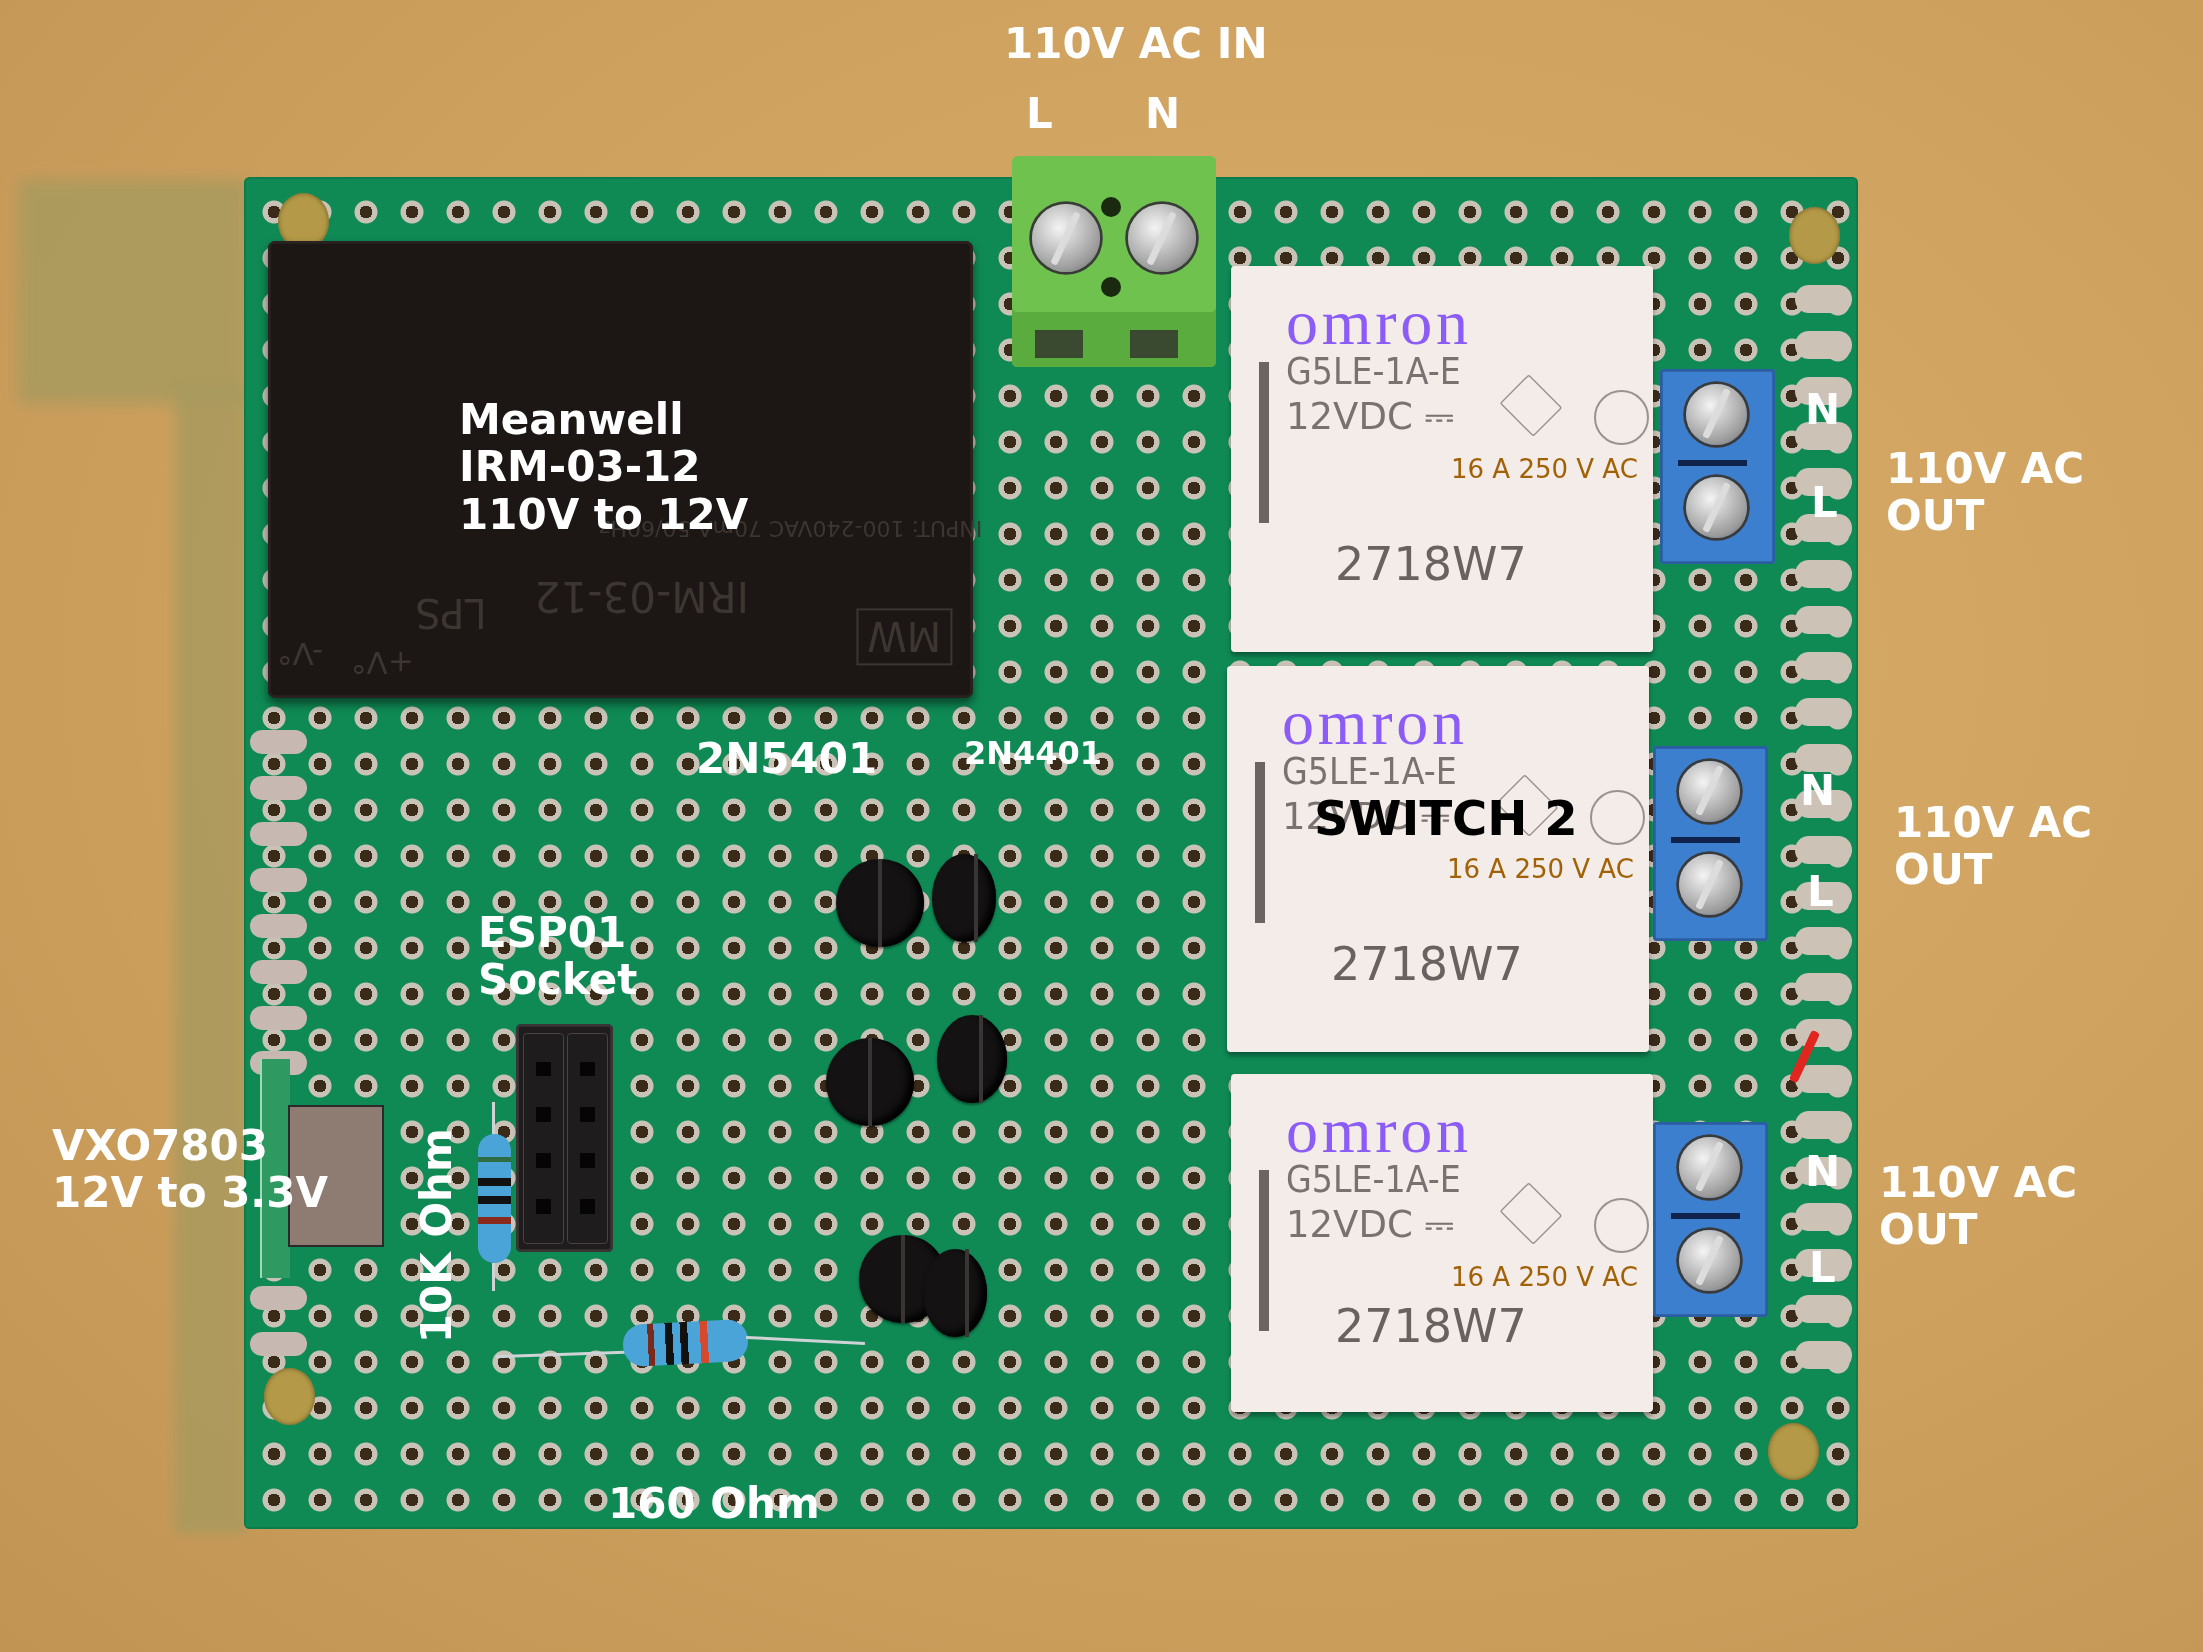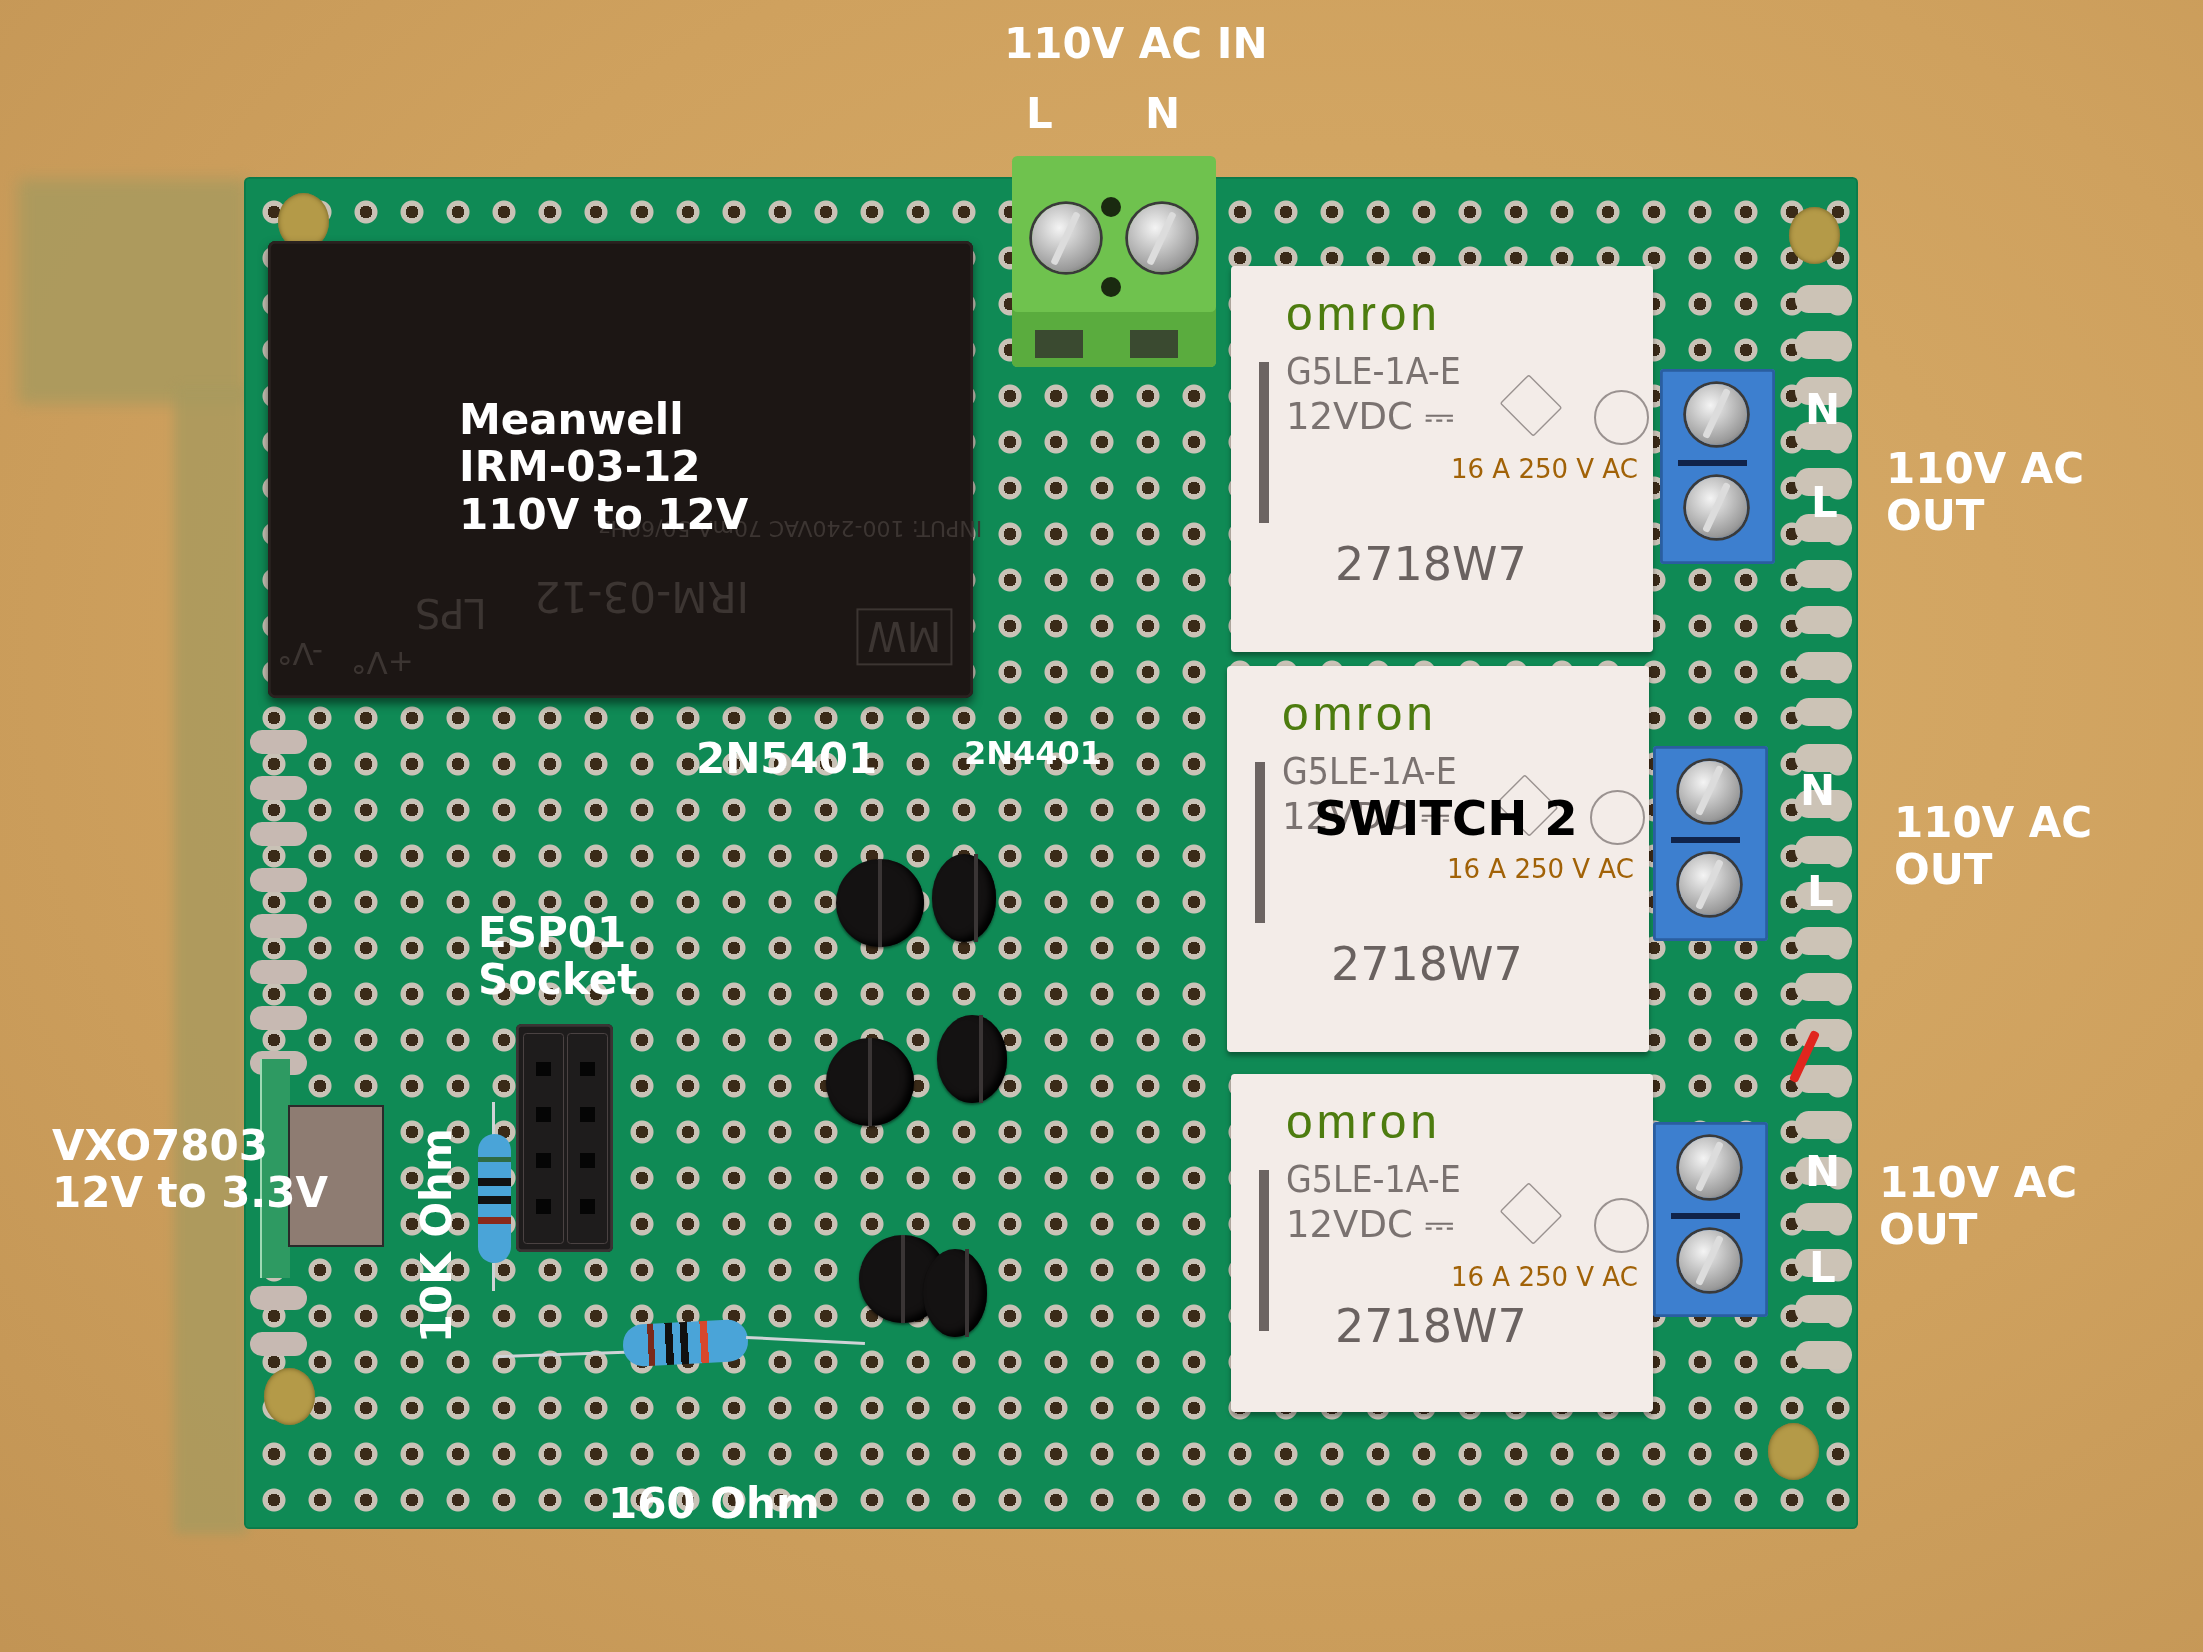--- a/index.html
+++ b/index.html
@@ -19,21 +19,21 @@
   .edge-pad-r{left:1795px;width:57px;height:27.5px;border-radius:13.8px;background:#ccc3b6;}
   .meanwell{left:268px;top:241px;width:705px;height:457px;background:#1c1614;border-radius:7.3px;
     box-shadow:0 5.5px 9.2px rgba(0,0,0,.5),inset 0 0 0 2.8px #2a2220;}
   .mw-print{color:#3c3532;font-size:31px;transform:rotate(180deg);white-space:nowrap;}
   .term-green{left:1012px;top:156px;width:204px;height:211px;background:#6fc24e;border-radius:5.5px;
     box-shadow:inset 0 -55px 0 #5aac3e;}
   .screw{width:68px;height:68px;border-radius:50%;background:radial-gradient(circle at 40% 35%,#f4f4f4,#9a9a9a 70%,#555 100%);
     box-shadow:0 0 0 2.8px #3a3a3a;}
   .screw::after{content:"";position:absolute;left:30px;top:5.5px;width:7.3px;height:57px;background:#dcdcdc;transform:rotate(25deg);border-radius:2.8px;}
   .relay{width:422px;height:386px;background:#f3ece8;border-radius:3.7px;box-shadow:0 3.7px 5.5px rgba(0,0,0,.35);}
-  .relay .brand{left:55px;top:20px;font-size:48px;letter-spacing:3.7px;color:#4d7c0f;font-family:Liberation Sans, sans-serif;}
+  .relay .brand{left:55px;top:20px;font-size:64px;letter-spacing:3.7px;color:#8b5cf6;font-family:Liberation Serif, serif;}
   .relay .model{left:55px;top:84px;font-size:37px;color:#7a7270;font-family:"DejaVu Sans Condensed","DejaVu Sans",sans-serif;}
   .relay .volt{left:55px;top:129px;font-size:37px;color:#7a7270;}
   .relay .rating{left:220px;top:188px;font-size:26px;color:#a16207;}
   .relay .code{left:92px;top:271px;font-size:46px;color:#6a6260;margin-left:12px;}
   .relay .bar{left:27.5px;top:96px;width:10px;height:161px;background:#6c6462;}
   .relay .cert{left:266px;top:110px;width:64px;height:55px;border:2.8px solid #9a9290;border-radius:3.7px;transform:rotate(45deg) scale(.7);}
   .relay .csa{left:363px;top:124px;width:51px;height:51px;border:2.8px solid #9a9290;border-radius:50%;}
   .switch-label{color:#000;font-weight:bold;font-size:48px;white-space:nowrap;}
   .term-blue{width:115px;height:195px;background:#3d7fcf;border-radius:3.7px;box-shadow:inset 0 0 0 2.8px #2a5ea0;}
   .term-blue .sep{left:18.4px;top:91px;width:69px;height:5.5px;background:#10234a;}

